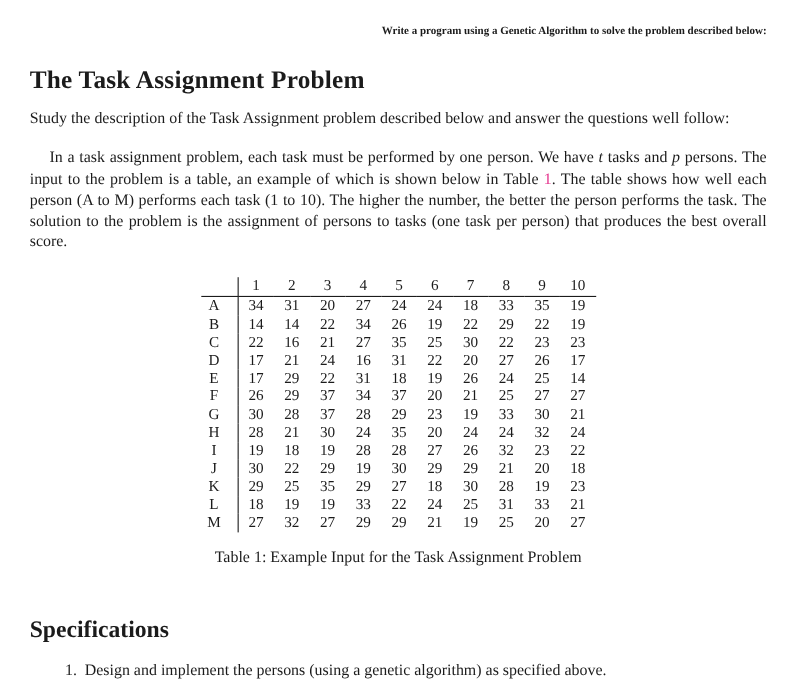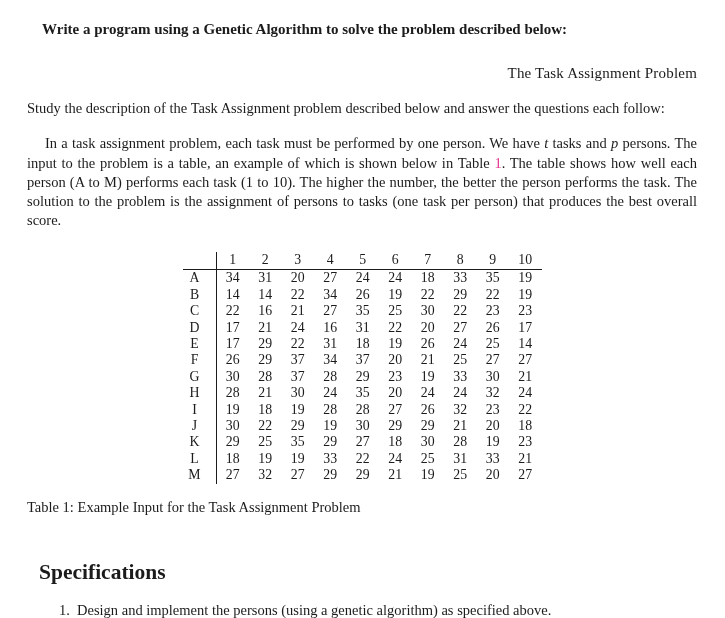--- a/index.html
+++ b/index.html
@@ -14,31 +14,31 @@
     font-family: "Liberation Serif", serif;
     color: #1b1b1b;
   }
   .page {
     padding: 20px 28px 0 27px;
     box-sizing: border-box;
     width: 725px;
   }
   .intro-bold {
     font-weight: bold;
-    font-size: 15px;
+    font-size: 10px;
     line-height: 18px;
     padding-left: 15px;
+    text-align: right;
   }
   h1.doc-title {
-    font-size: 15px;
-    font-weight: normal;
+    font-size: 23px;
+    font-weight: bold;
     margin: 22px 0 0 0;
     line-height: 26px;
     letter-spacing: 0.2px;
-    text-align: right;
   }
   .body-text {
     font-size: 14.5px;
     line-height: 19.3px;
     text-align: justify;
     margin-top: 13px;
   }
   .body-text p { margin: 0; }
   .body-text p.indent { text-indent: 18px; margin-top: 16px; }
   .it { font-style: italic; }
@@ -64,28 +64,28 @@
   }
   table.score-table .lbl {
     width: 24px;
     padding-right: 9px;
     border-right: 1.2px solid #1b1b1b;
   }
   table.score-table .num {
     width: 32.5px;
   }
   .table-caption {
-    text-align: left;
+    text-align: center;
     font-size: 14.5px;
     margin-top: 15px;
   }
   h2.spec-title {
     font-size: 21.5px;
     font-weight: bold;
-    margin: 44px 0 0 12px;
+    margin: 44px 0 0 0;
     line-height: 24px;
   }
   .spec-list {
     margin-top: 17px;
   }
   .spec-item {
     display: flex;
     margin-top: 0;
     margin-bottom: 16px;
   }
@@ -106,21 +106,21 @@
 </head>
 <body>
 
 <div class="page">
 
   <div class="intro-bold">Write a program using a Genetic Algorithm to solve the problem described below:</div>
 
   <h1 class="doc-title">The Task Assignment Problem</h1>
 
   <div class="body-text">
-    <p>Study the description of the Task Assignment problem described below and answer the questions each follow:</p>
+    <p>Study the description of the Task Assignment problem described below and answer the questions well follow:</p>
     <p class="indent"><span>In a task assignment problem, each task must be performed by one person. We have </span><span class="it">t</span><span> tasks and </span><span class="it">p</span><span> persons. The input to the problem is a table, an example of which is shown below in Table </span><span class="table-link" id="table-ref-link" style="color: rgb(229, 51, 141);">1</span><span>. The table shows how well each person (A to M) performs each task (1 to 10). The higher the number, the better the person performs the task. The solution to the problem is the assignment of persons to tasks (one task per person) that produces the best overall score.</span></p>
   </div>
 
   <table class="score-table" id="assignment-table">
     <thead>
         <tr>
           <th class="lbl"></th>
           <th class="num">1</th>
           <th class="num">2</th>
           <th class="num">3</th>

